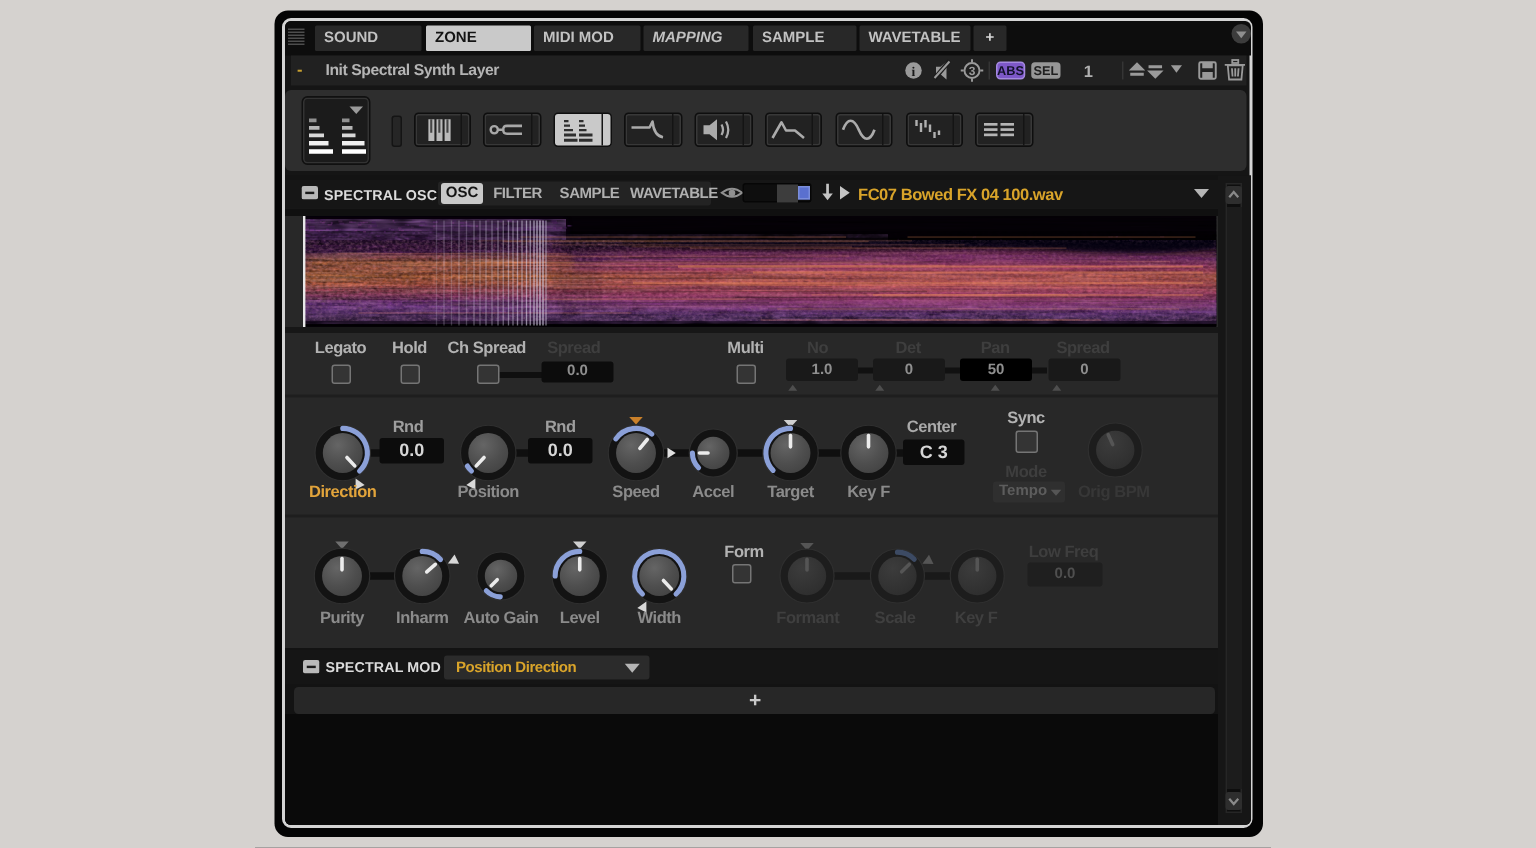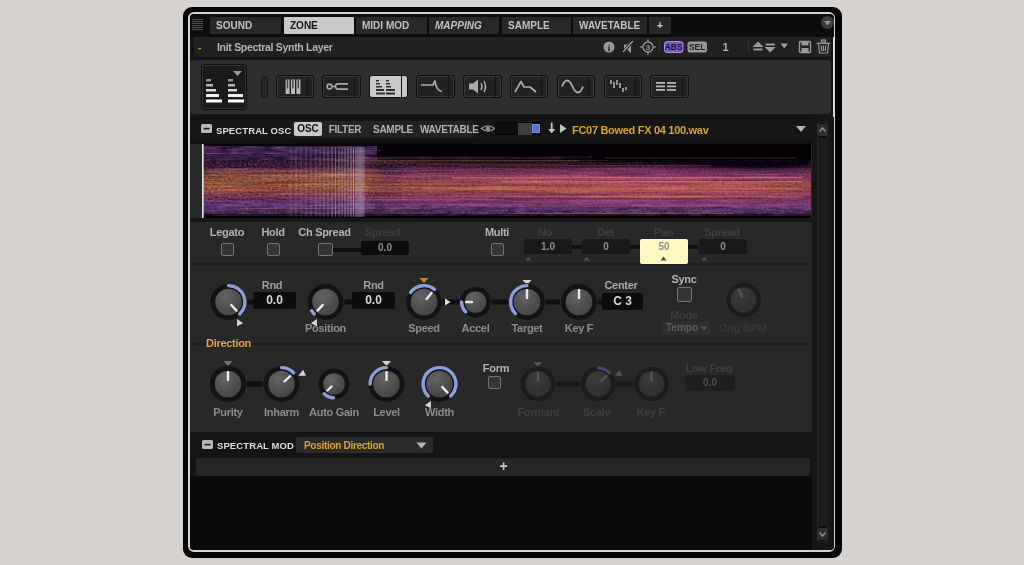--- a/index.html
+++ b/index.html
@@ -690,21 +690,21 @@
 <div class="lbl dim" style="left:428.5px;top:212px;width:90px;">Pan</div>
 <div class="lbl dim" style="left:487px;top:212px;width:90px;">Spread</div>
 <div class="cb" style="left:30.5px;top:228.5px;"></div>
 <div class="cb" style="left:77px;top:228.5px;"></div>
 <div class="cb" style="left:301px;top:228.5px;"></div>
 <div class="abs" style="left:143px;top:233.5px;width:30px;height:4px;background:#0f0f0f;"></div>
 <div class="cb" style="left:127.5px;top:228.5px;width:15px;"></div>
 <div class="vbox" style="left:171px;top:227px;width:48px;height:14px;line-height:14px;color:#8f8f8f;">0.0</div>
 <div class="vbox" style="left:334px;top:225px;width:48px;height:15px;line-height:15px;background:#191919;color:#8f8f8f;">1.0</div>
 <div class="vbox" style="left:392px;top:225px;width:48px;height:15px;line-height:15px;background:#191919;color:#8f8f8f;">0</div>
-<div class="vbox" style="left:450px;top:225px;width:48px;height:25px;line-height:15px;background:#fef9c3;color:#8f8f8f;">50</div>
+<div class="vbox" style="left:450px;top:225px;width:48px;height:15px;line-height:15px;background:#000000;color:#8f8f8f;">50</div>
 <div class="vbox" style="left:509px;top:225px;width:48px;height:15px;line-height:15px;background:#191919;color:#8f8f8f;">0</div>
 <div class="abs" style="left:382px;top:230.5px;width:10px;height:4px;background:#111;"></div>
 <div class="abs" style="left:440px;top:230.5px;width:10px;height:4px;background:#111;"></div>
 <div class="abs" style="left:498px;top:230.5px;width:10px;height:4px;background:#111;"></div>
 <svg class="abs" style="left:335px;top:242px" width="7" height="5">
       <polygon points="3.5,0.5 6.5,4.5 0.5,4.5" fill="#4e4e4e"></polygon>
     </svg>
 <svg class="abs" style="left:393px;top:242px" width="7" height="5">
       <polygon points="3.5,0.5 6.5,4.5 0.5,4.5" fill="#4e4e4e"></polygon>
     </svg>
@@ -808,21 +808,21 @@
 <div class="vbox" style="left:162px;top:278px;width:43px;height:17px;line-height:17px;font-size:12px;color:#d6d6d6;">0.0</div>
 <div class="lbl" style="left:401px;top:265px;width:60px;color:#aaa;">Center</div>
 <div class="vbox" style="left:412px;top:279px;width:41px;height:17px;line-height:17px;font-size:12px;color:#d6d6d6;">C 3</div>
 <div class="lbl" style="left:464px;top:259px;width:60px;color:#b2b2b2;">Sync</div>
 <div class="cb" style="left:487px;top:273px;width:15px;height:15px;"></div>
 <div class="lbl dim" style="left:464px;top:295px;width:60px;">Mode</div>
 <div class="abs" style="left:472px;top:307px;width:48px;height:14px;background:#2f2f2f;border-radius:2px;font-weight:bold;font-size:10px;color:#5d5d5d;line-height:14px;padding-left:4px;white-space:nowrap;overflow:hidden;">Tempo</div>
 <svg class="abs" style="left:510px;top:312px" width="8" height="5">
       <polygon points="0.5,0.5 7.5,0.5 4,4.5" fill="#555"></polygon>
     </svg>
-<div class="lbl" style="left:-6.5px;top:308px;width:90px;color:#e2a43b;margin-top:15px;">Direction</div>
+<div class="lbl" style="left:-6.5px;top:308px;width:90px;color:#e2a43b;">Direction</div>
 <div class="lbl" style="left:90.5px;top:308px;width:90px;color:#8b8b8b;">Position</div>
 <div class="lbl" style="left:189px;top:308px;width:90px;color:#8b8b8b;">Speed</div>
 <div class="lbl" style="left:240.5px;top:308px;width:90px;color:#8b8b8b;">Accel</div>
 <div class="lbl" style="left:292px;top:308px;width:90px;color:#8b8b8b;">Target</div>
 <div class="lbl" style="left:344px;top:308px;width:90px;color:#8b8b8b;">Key F</div>
 <div class="lbl" style="left:507.5px;top:308px;width:90px;color:#373737;">Orig BPM</div>
 <div class="lbl" style="left:276px;top:348px;width:60px;color:#b2b2b2;">Form</div>
 <div class="cb" style="left:298px;top:362px;"></div>
 <div class="lbl dim" style="left:489px;top:348px;width:60px;">Low Freq</div>
 <div class="vbox" style="left:495px;top:361px;width:50px;height:16px;line-height:16px;background:#1f1f1f;color:#4f4f4f;">0.0</div>

